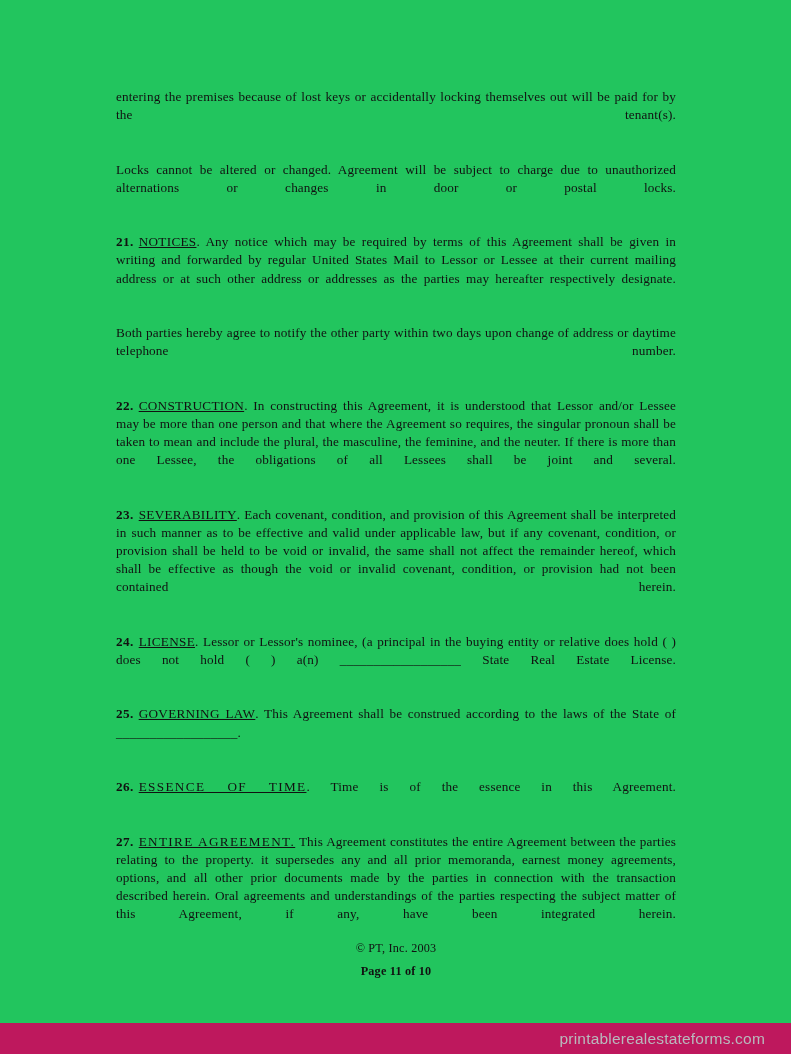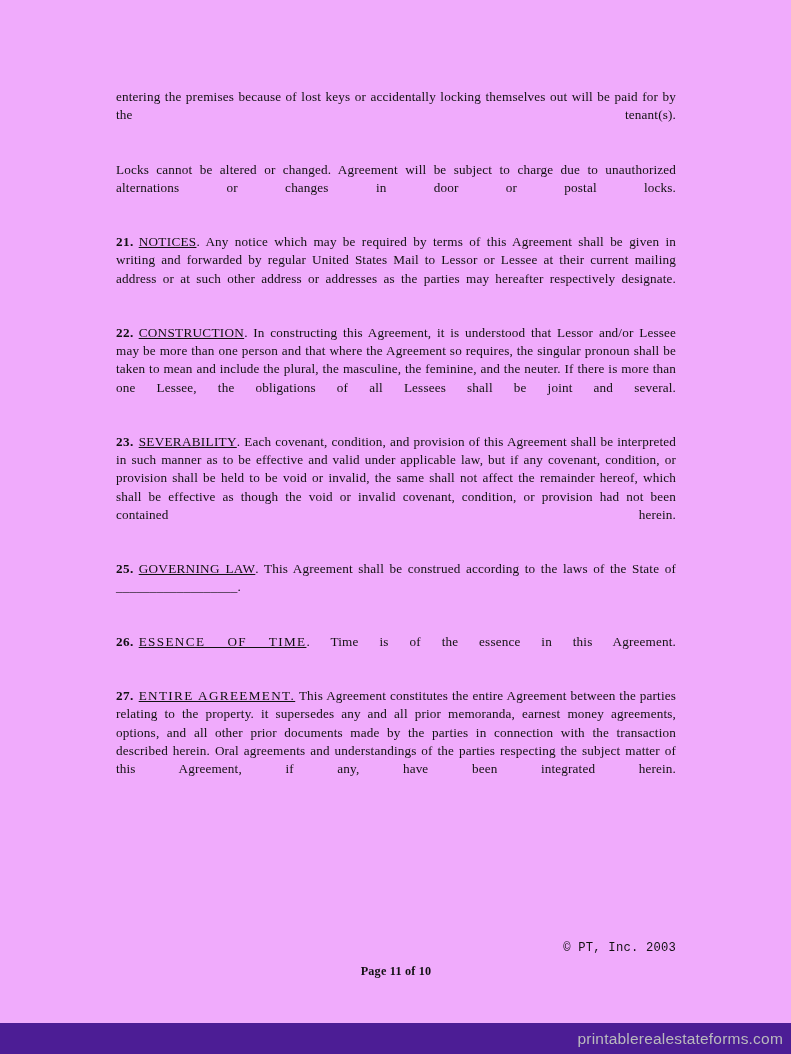--- a/index.html
+++ b/index.html
@@ -16,21 +16,21 @@
     color: #111111;
   }
 
   
   #page-sheet {
     position: absolute;
     left: 0;
     top: 0;
     width: 791px;
     height: 1023px;
-    background: #f0abfc;
+    background: #22c55e;
   }
 
   
   #doc-body {
     position: absolute;
     left: 116px;
     top: 88px;
     width: 560px;
   }
 
@@ -73,46 +73,45 @@
 
   
   #footer-zone {
     position: absolute;
     left: 116px;
     top: 940px;
     width: 560px;
     font-size: 12.2px;
   }
   #copyright-line {
-    text-align: right;
+    text-align: center;
     line-height: 16px;
     letter-spacing: 0.2px;
-    font-family: Liberation Mono, monospace;
   }
   #page-number-line {
     text-align: center;
     line-height: 16px;
     margin-top: 7px;
     letter-spacing: 0.2px;
     font-weight: bold;
   }
 
   
   #watermark-band {
     position: absolute;
     left: 0;
     top: 1023px;
     width: 791px;
     height: 31px;
-    background: #4c1d95;
+    background: #be185d;
     box-sizing: border-box;
     display: flex;
     align-items: center;
     justify-content: flex-end;
-    padding-right: 8px;
+    padding-right: 26px;
   }
   #watermark-text {
     font-family: "Liberation Sans", "DejaVu Sans", sans-serif;
     font-size: 15.5px;
     color: #b9b9bd;
     letter-spacing: 0.2px;
   }
 </style>
 </head>
 <body>
@@ -126,29 +125,35 @@
     </p>
 
     <p class="para">
       <span>Locks cannot be altered or changed.   Agreement will be subject to charge due to unauthorized alternations or changes in door or postal locks.</span>
     </p>
 
     <p class="para">
       <span class="num">21.</span><span class="gap-sm"></span><span class="heading">NOTICES</span><span>.  Any notice which may be required by terms of this Agreement shall be given in writing and forwarded by regular United States Mail to Lessor or Lessee at their current mailing address or at such other address or addresses as the parties may hereafter respectively designate.</span>
     </p>
 
+    <p class="para">
+      <span>Both parties hereby agree to notify the other party within two days upon change of address or daytime telephone number.</span>
+    </p>
 
     <p class="para">
       <span class="num">22.</span><span class="gap-sm"></span><span class="heading">CONSTRUCTION</span><span>.   In constructing this Agreement, it is understood that Lessor and/or Lessee may be more than one person and that where the Agreement so requires, the singular pronoun shall be taken to mean and include the plural, the masculine, the feminine, and the neuter. If there is more than one Lessee, the obligations of all Lessees shall be joint and several.</span>
     </p>
 
     <p class="para">
       <span class="num">23.</span><span class="gap-sm"></span><span class="heading">SEVERABILITY</span><span>.  Each covenant, condition, and provision of this Agreement shall be interpreted in such manner as to be effective and valid under applicable law, but if any covenant, condition, or provision shall be held to be void or invalid, the same shall not affect the remainder hereof, which shall be effective as though the void or invalid covenant, condition, or provision had not been contained herein.</span>
     </p>
 
+    <p class="para">
+      <span class="num">24.</span><span class="gap-sm"></span><span class="heading">LICENSE</span><span>. Lessor or Lessor's nominee, (a principal in the buying entity or relative does hold (   ) does not hold (   ) a(n) __________________ State Real Estate License.</span>
+    </p>
 
     <p class="para">
       <span class="num">25.</span><span class="gap-sm"></span><span class="heading">GOVERNING LAW</span><span>.  This Agreement shall be construed according to the laws of the State of __________________.</span>
     </p>
 
     <p class="para">
       <span class="num">26.</span><span class="gap-sm"></span><span class="heading wide">ESSENCE OF TIME</span><span>. Time is of the essence in this Agreement.</span>
     </p>
 
     <p class="para">

